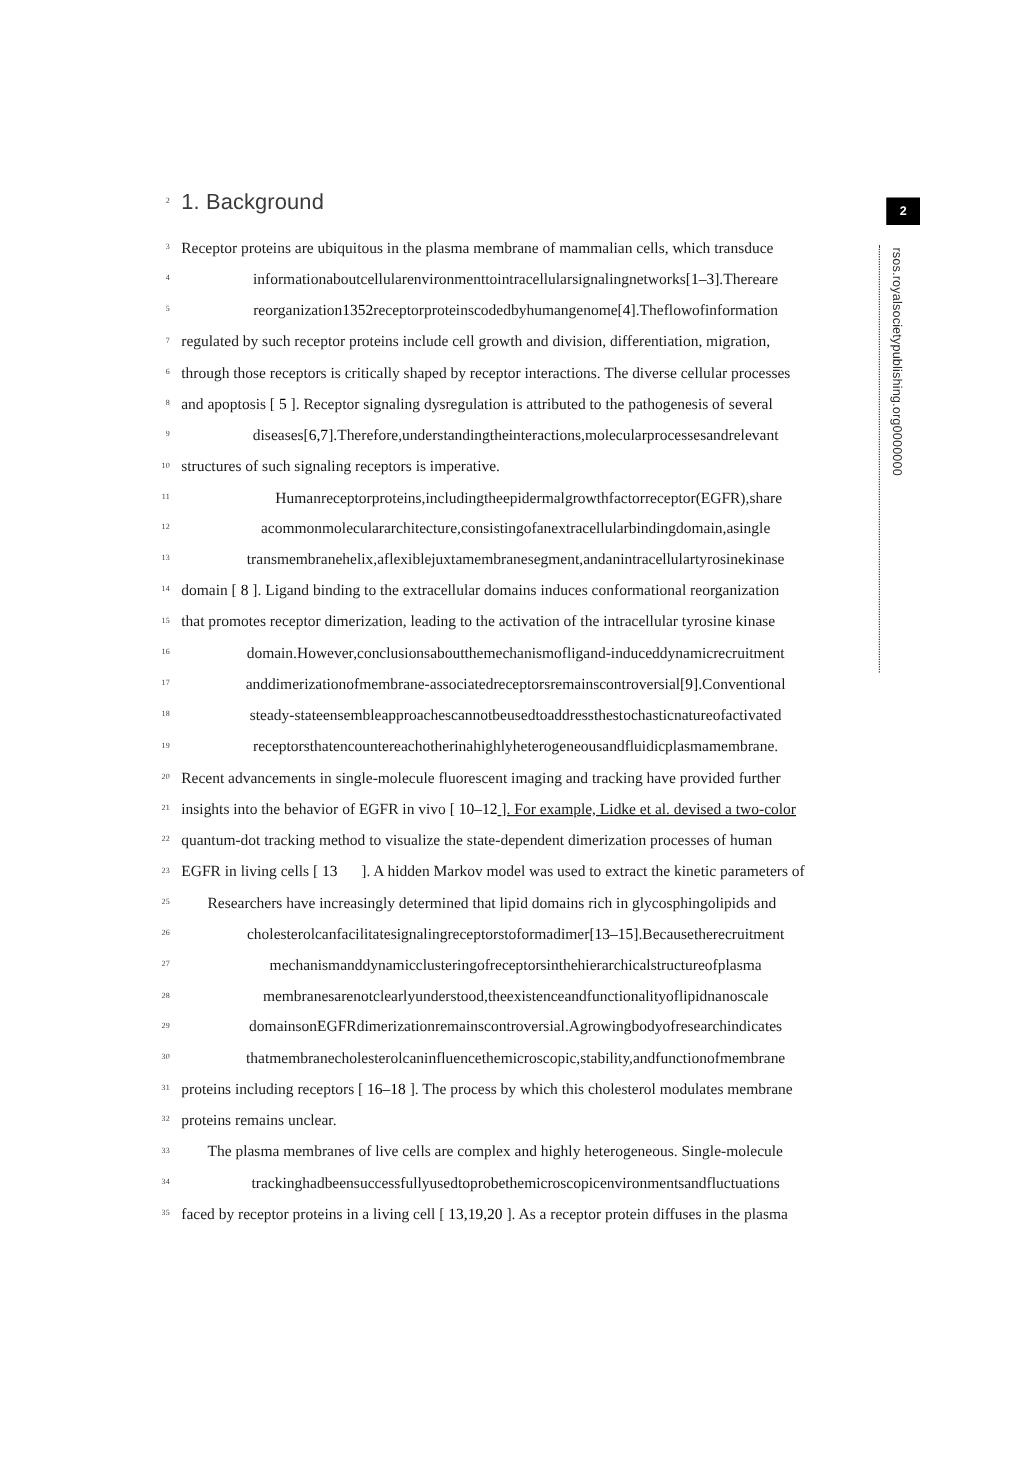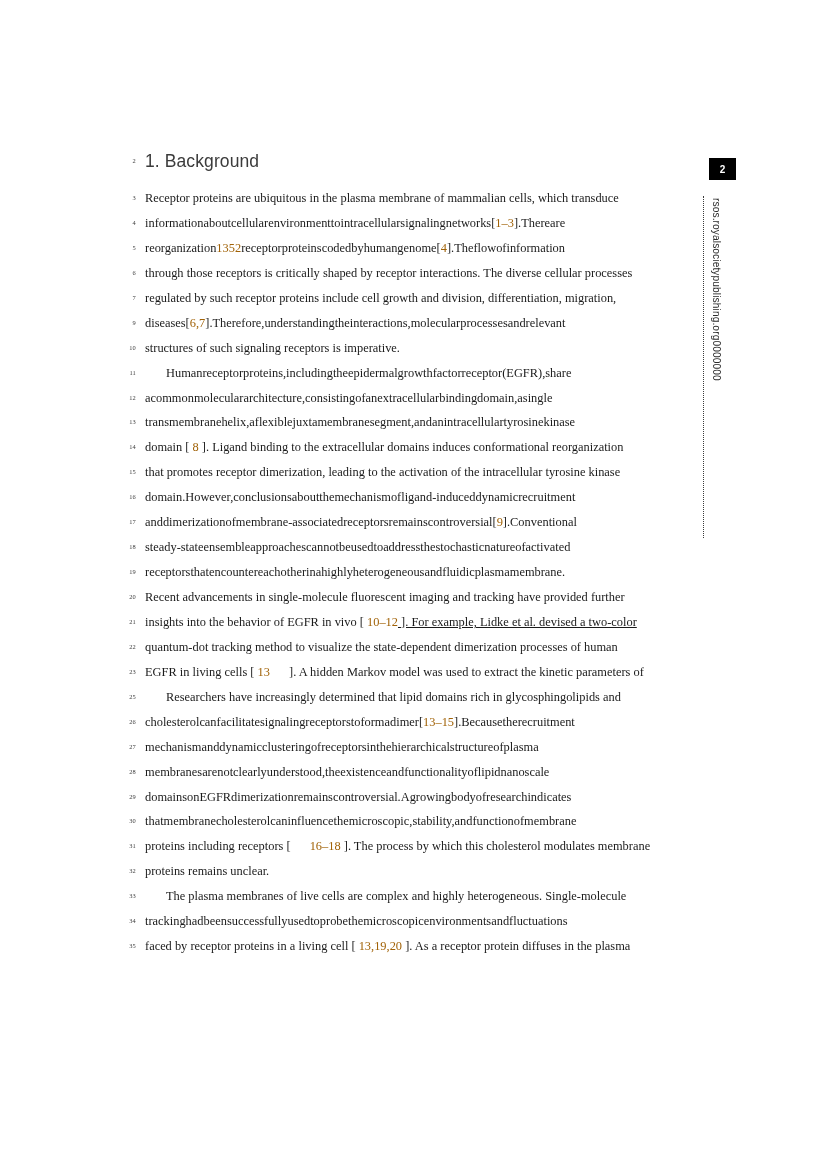--- a/index.html
+++ b/index.html
@@ -60,40 +60,40 @@
     height: 24.95px;
     line-height: 24.95px;
     font-size: 12.4px;
     color: #1a1a1a;
     white-space: nowrap;
   }
 
   
   .line.just {
     display: flex;
-    justify-content: flex-start;
+    justify-content: center;
   }
   .line.just > span.w {
     white-space: pre;
   }
   
   .line.flow {
     display: block;
   }
   .line.flow > span.w + span.w::before {
     content: " ";
   }
 
   .indent {
     display: inline-block;
     width: 21px;
   }
 
   .cite {
-    color: #a16207;
+    color: #000000;
   }
 
   
   .linenum {
     position: absolute;
     left: -25px;
     top: 0;
     width: 16px;
     text-align: right;
     font-family: "Liberation Serif", "DejaVu Serif", serif;
@@ -190,22 +190,23 @@
           <span class="w">human</span>
           <span class="w">genome</span>
           <span class="w">[</span>
           <span class="w cite">4</span>
           <span class="w">].</span>
           <span class="w">The</span>
           <span class="w">flow</span>
           <span class="w">of</span>
           <span class="w">information</span>
         </div>
+        <div class="line flow"><span class="linenum">7</span><span class="w">regulated by such receptor proteins include cell growth and division, differentiation, migration,</span></div>
         <div class="line flow"><span class="linenum">6</span><span class="w">through those receptors is critically shaped by receptor interactions. The diverse cellular processes</span></div>
-        <div class="line flow"><span class="linenum">7</span><span class="w">regulated by such receptor proteins include cell growth and division, differentiation, migration,</span></div>
+        <div class="line flow"><span class="linenum">8</span><span class="w">and apoptosis [</span><span class="w cite" style="margin-left: 0px;">5</span><span class="w" style="margin-left: 0px;">]. Receptor signaling dysregulation is attributed to the pathogenesis of several</span></div>
         <div class="line just">
           <span class="linenum">9</span>
           <span class="w">diseases</span>
           <span class="w">[</span>
           <span class="w cite">6,7</span>
           <span class="w">].</span>
           <span class="w">Therefore,</span>
           <span class="w">understanding</span>
           <span class="w">the</span>
           <span class="w">interactions,</span>
@@ -400,21 +401,21 @@
           <span class="w">can</span>
           <span class="w">influence</span>
           <span class="w">the</span>
           <span class="w">microscopic,</span>
           <span class="w">stability,</span>
           <span class="w">and</span>
           <span class="w">function</span>
           <span class="w">of</span>
           <span class="w">membrane</span>
         </div>
-        <div class="line flow"><span class="linenum">31</span><span class="w">proteins including receptors [</span><span class="w cite" style="margin-left: 16px;">16–18</span><span class="w" style="margin-left: 0px;">]. The process by which this cholesterol modulates membrane</span></div>
+        <div class="line flow"><span class="linenum">31</span><span class="w">proteins including receptors [</span><span class="w cite" style="margin-left: 0px;">16–18</span><span class="w" style="margin-left: 0px;">]. The process by which this cholesterol modulates membrane</span></div>
         <div class="line flow"><span class="linenum">32</span><span class="w">proteins remains unclear.</span></div>
       </div>
       <div class="para">
         <div class="line flow"><span class="linenum">33</span><span class="indent"></span><span class="w">The plasma membranes of live cells are complex and highly heterogeneous. Single-molecule</span></div>
         <div class="line just">
           <span class="linenum">34</span>
           <span class="w">tracking</span>
           <span class="w">had</span>
           <span class="w">been</span>
           <span class="w">successfully</span>

